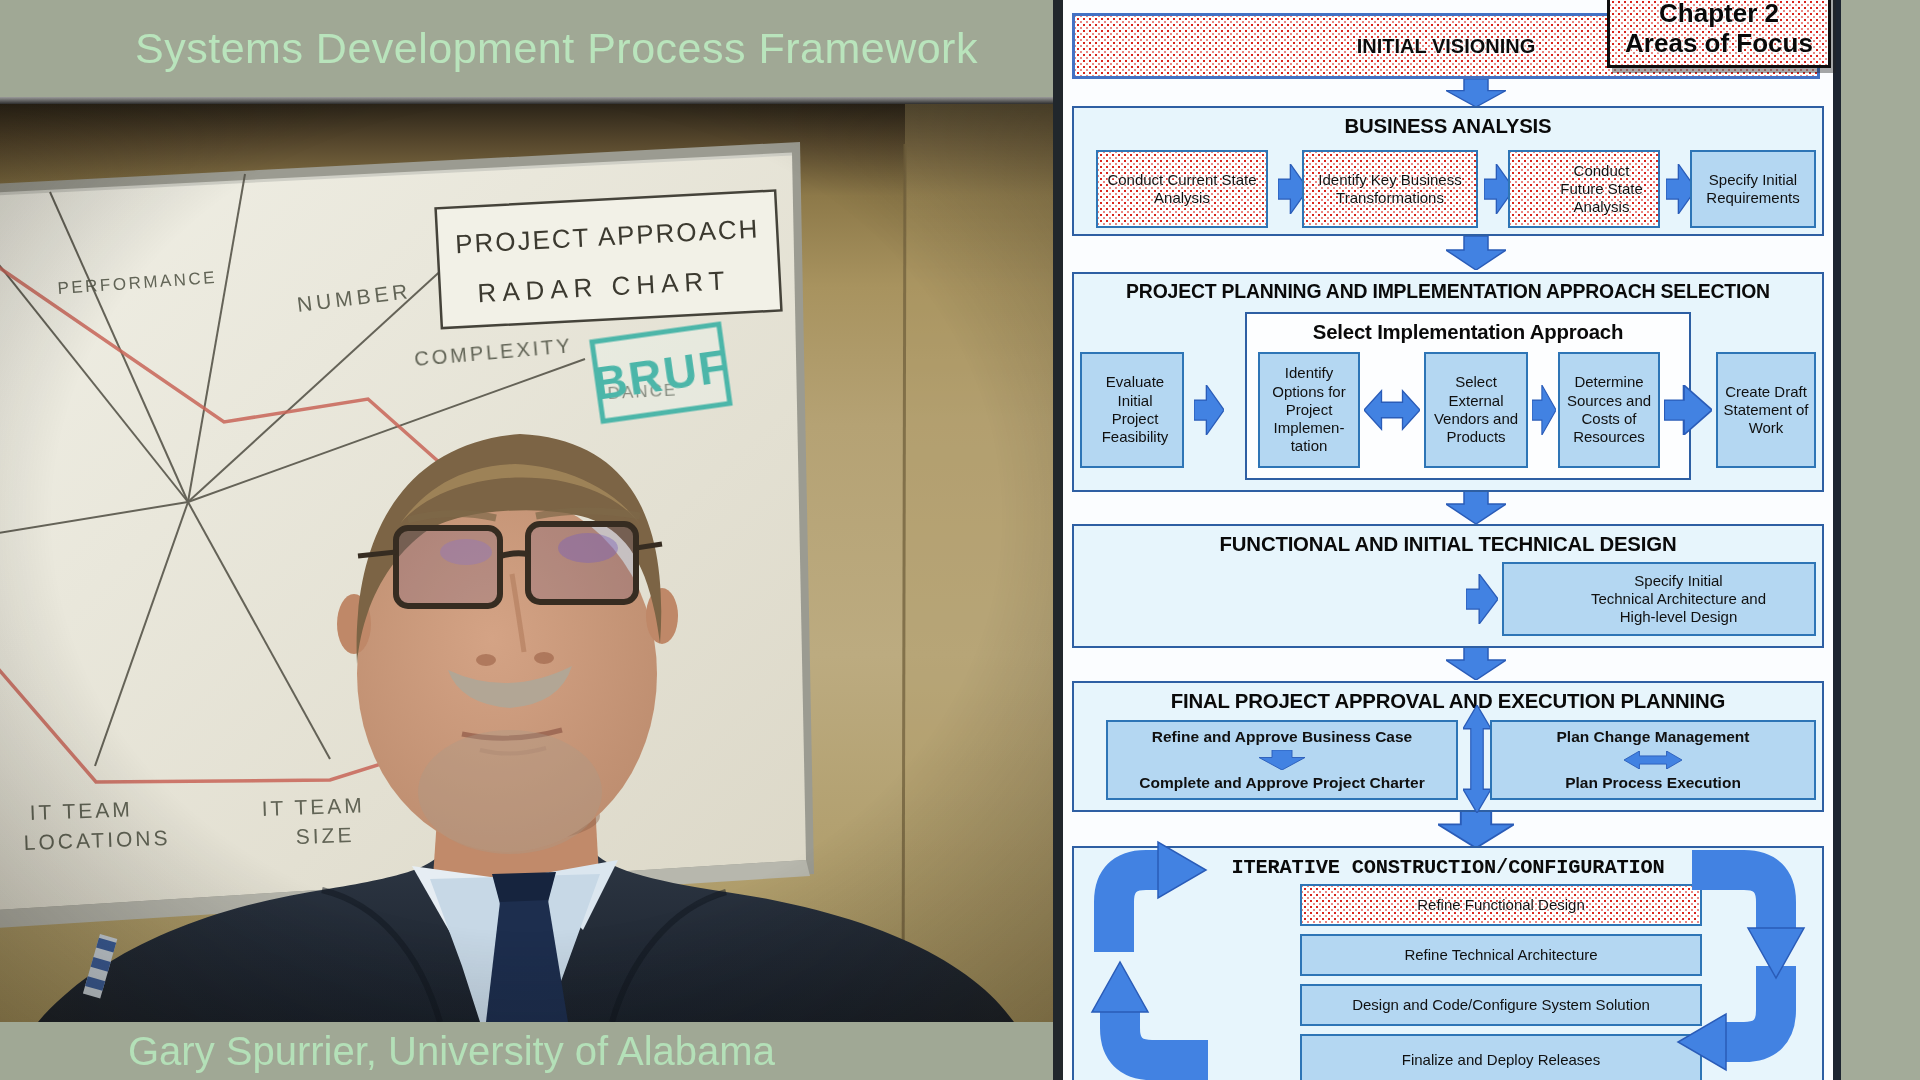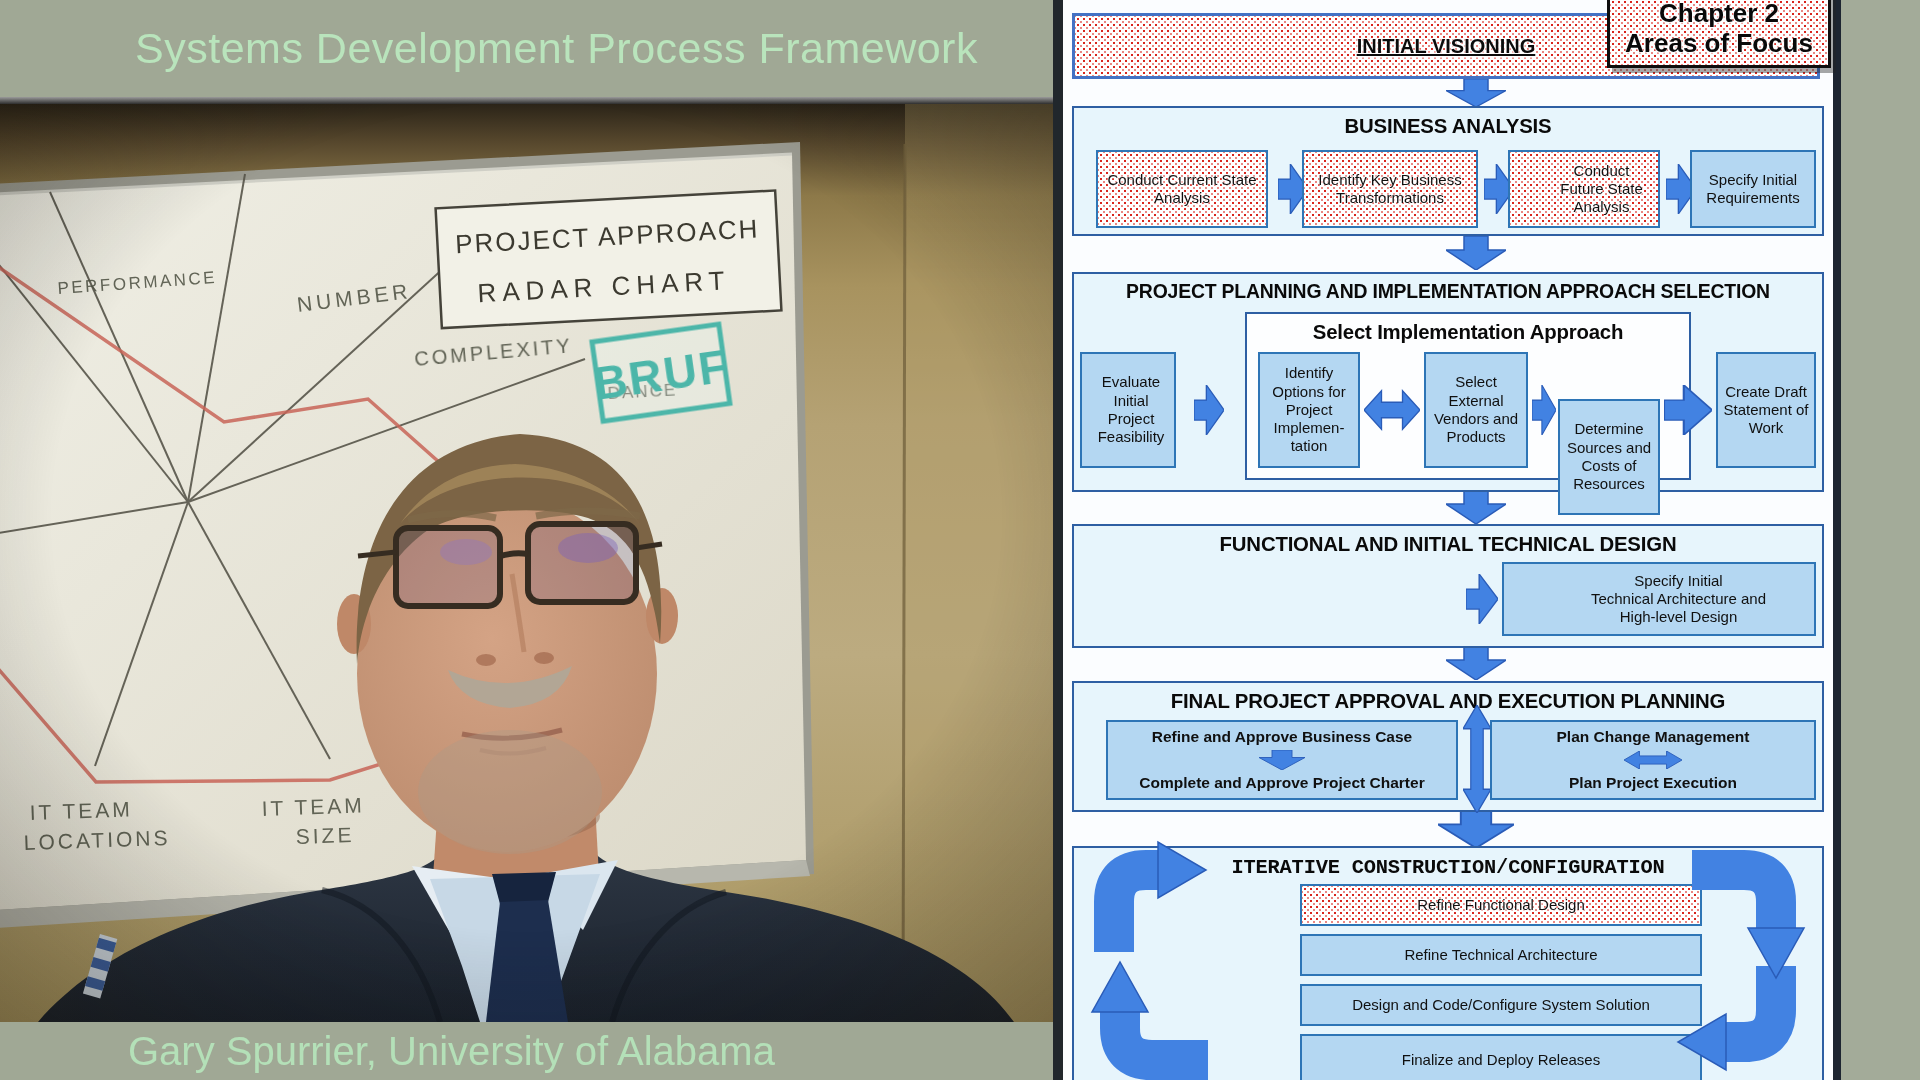--- a/index.html
+++ b/index.html
@@ -27,21 +27,21 @@
        text-align:center;font-size:15px;line-height:1.22;color:#101010;
        border:2px solid #2e75b6;background:#b4d7f2;padding:2px 5px;box-sizing:border-box;}
   .box.bold{font-weight:400;margin-left:46px;}
   .dotted{background-color:#fff;
     background-image:radial-gradient(#d9251d 1.25px,rgba(217,37,29,0) 1.35px),
                      radial-gradient(rgba(217,37,29,.55) 1px,rgba(217,37,29,0) 1.1px);
     background-size:6px 6px,6px 6px;background-position:0 0,3px 3px;
     text-shadow:0 0 3px #fff,0 0 3px #fff,0 1px 2px #fff;}
   .stage-bar{position:absolute;left:1072px;top:13px;width:748px;height:66px;
              border:3px solid #4472c4;box-sizing:border-box;display:flex;
-             align-items:center;justify-content:center;font-size:20px;font-weight:700;color:#0c0c0c;text-decoration:underline;}
+             align-items:center;justify-content:center;font-size:20px;font-weight:700;color:#0c0c0c;}
   .chapter-badge{position:absolute;left:1607px;top:-10px;width:224px;height:78px;
              border:3px solid #0e0e0e;box-sizing:border-box;box-shadow:5px 5px 0 rgba(35,35,35,.4);
              display:flex;flex-direction:column;align-items:center;justify-content:flex-end;
              padding-bottom:6px;font-size:26px;font-weight:700;color:#090909;line-height:1.18;}
   .arr{position:absolute;}
   .arr svg{display:block;width:100%;height:100%;}
   .stack{position:absolute;display:flex;flex-direction:column;align-items:center;
          justify-content:space-between;border:2px solid #2e75b6;background:#b4d7f2;
          box-sizing:border-box;padding:6px 4px;font-size:15.5px;font-weight:600;color:#101010;text-align:center;}
   .subgroup{position:absolute;background:#fdfeff;border:2px solid #2e5fa3;box-sizing:border-box;}
@@ -246,39 +246,39 @@
       </svg>
     </div>
   <div class="box" style="left:1690px;top:150px;width:126px;height:78px;">Specify Initial Requirements</div>
 
   <div class="section" style="left:1072px;top:272px;width:752px;height:220px;">
     <div class="sec-title" style="top:6px;font-size:20px;">PROJECT PLANNING AND IMPLEMENTATION APPROACH SELECTION</div>
   </div>
   <div class="subgroup" style="left:1245px;top:312px;width:446px;height:168px;">
     <div class="sec-title" style="top:6px;font-size:21px;">Select Implementation Approach</div>
   </div>
-  <div class="box" style="left:1080px;top:352px;width:96px;height:116px;padding-left:11px;">Evaluate Initial Project Feasibility</div>
+  <div class="box" style="left:1080px;top:352px;width:104px;height:116px;padding-left:11px;">Evaluate Initial Project Feasibility</div>
   <div class="arr" style="left:1194px;top:385px;width:30px;height:50px;">
     <svg viewBox="0 0 34 60" preserveAspectRatio="none">
         <polygon points="0,18 14,18 14,0 34,30 14,60 14,42 0,42" fill="#4282e2" stroke="#2a5cb8" stroke-width="1.5"></polygon>
       </svg>
     </div>
   <div class="box" style="left:1258px;top:352px;width:102px;height:116px;">Identify Options for Project Implemen-tation</div>
   <div class="arr" style="left:1364px;top:381px;width:56px;height:58px;">
     <svg viewBox="0 0 64 60" preserveAspectRatio="none">
         <polygon points="0,30 20,10 20,22 44,22 44,10 64,30 44,50 44,38 20,38 20,50" fill="#4282e2" stroke="#2a5cb8" stroke-width="1.5"></polygon>
       </svg>
     </div>
   <div class="box" style="left:1424px;top:352px;width:104px;height:116px;">Select External Vendors and Products</div>
   <div class="arr" style="left:1532px;top:385px;width:24px;height:50px;">
     <svg viewBox="0 0 34 60" preserveAspectRatio="none">
         <polygon points="0,18 14,18 14,0 34,30 14,60 14,42 0,42" fill="#4282e2" stroke="#2a5cb8" stroke-width="1.5"></polygon>
       </svg>
     </div>
-  <div class="box" style="left:1558px;top:352px;width:102px;height:116px;margin-top:47px;">Determine Sources and Costs of Resources</div>
+  <div class="box" style="left:1558px;top:352px;width:102px;height:116px;">Determine Sources and Costs of Resources</div>
   <div class="arr" style="left:1664px;top:385px;width:48px;height:50px;">
     <svg viewBox="0 0 34 60" preserveAspectRatio="none">
         <polygon points="0,18 14,18 14,0 34,30 14,60 14,42 0,42" fill="#4282e2" stroke="#2a5cb8" stroke-width="1.5"></polygon>
       </svg>
     </div>
   <div class="box" style="left:1716px;top:352px;width:100px;height:116px;">Create Draft Statement of Work</div>
 
   <div class="section" style="left:1072px;top:524px;width:752px;height:124px;">
     <div class="sec-title" style="top:6px;">FUNCTIONAL AND INITIAL TECHNICAL DESIGN</div>
   </div>
@@ -310,21 +310,21 @@
         <polygon points="18,0 36,22 26,22 26,78 36,78 18,100 0,78 10,78 10,22 0,22" fill="#4282e2" stroke="#2a5cb8" stroke-width="1.5"></polygon>
       </svg>
     </div>
   <div class="stack" style="left:1490px;top:720px;width:326px;height:80px;">
     <span>Plan Change Management</span>
     <span class="arr" style="position:static;width:58px;height:18px;">
       <svg viewBox="0 0 60 22" preserveAspectRatio="none">
           <polygon points="0,11 16,0 16,6 44,6 44,0 60,11 44,22 44,16 16,16 16,22" fill="#4282e2" stroke="#2a5cb8" stroke-width="1"></polygon>
         </svg>
       </span>
-    <span>Plan Project Execution</span>
+    <span>Plan Process Execution</span>
   </div>
 
   <div class="section" style="left:1072px;top:846px;width:752px;height:234px;border-bottom:none;font-family:Liberation Mono, monospace;">
     <div class="sec-title" style="top:8px;">ITERATIVE CONSTRUCTION/CONFIGURATION</div>
   </div>
   <div class="box dotted bold" style="left:1254px;top:884px;width:402px;height:42px;">Refine Functional Design</div>
   <div class="box bold" style="left:1254px;top:934px;width:402px;height:42px;">Refine Technical Architecture</div>
   <div class="box bold" style="left:1254px;top:984px;width:402px;height:42px;">Design and Code/Configure System Solution</div>
   <div class="box bold" style="left:1254px;top:1034px;width:402px;height:52px;">Finalize and Deploy Releases</div>
 

